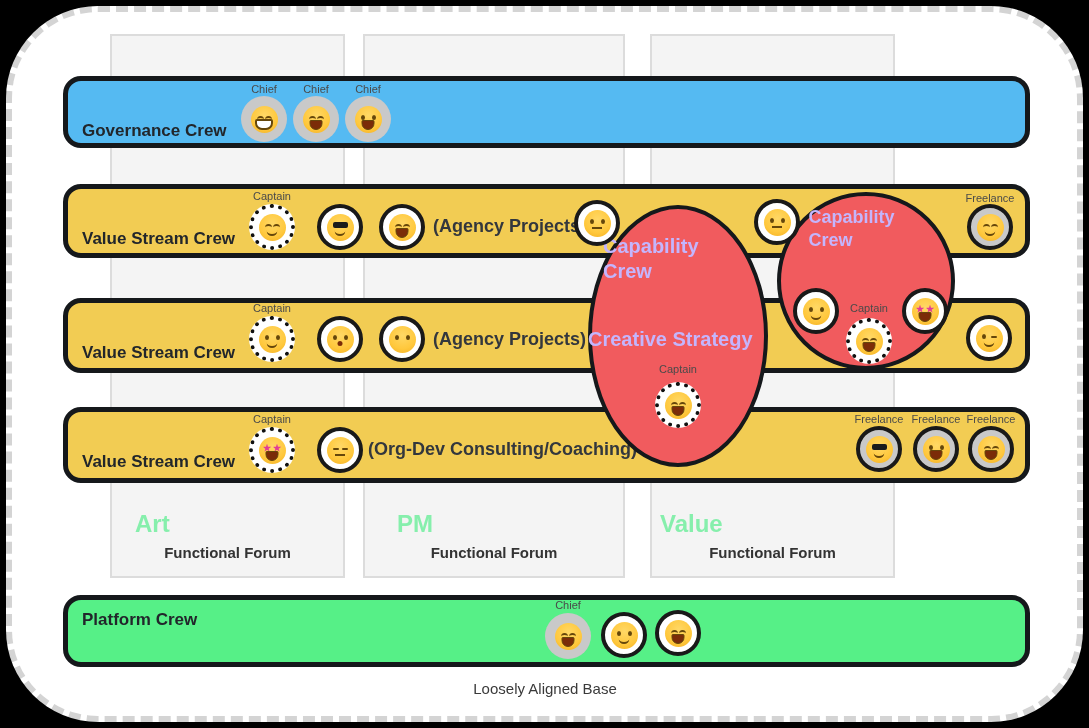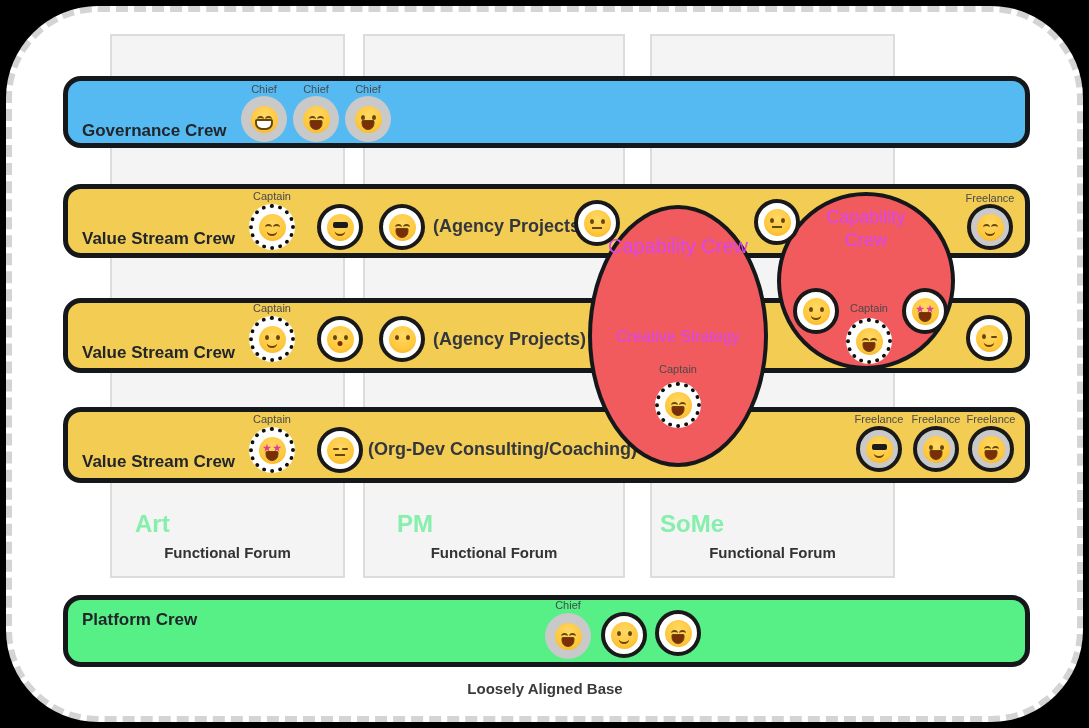--- a/index.html
+++ b/index.html
@@ -10,21 +10,21 @@
   .col{position:absolute;top:34px;height:544px;background:var(--column_bg,#F4F4F4);
        border:2px solid #DCDCDC;box-sizing:border-box;}
   .forum-name{position:absolute;font-size:24px;font-weight:bold;color:#86efac;}
   .forum-sub{position:absolute;top:544px;font-size:15px;font-weight:bold;color:#333;text-align:center;}
   .bar{position:absolute;left:63px;width:967px;border:5px solid var(--border_dark,#15181B);
        border-radius:18px;box-sizing:border-box;}
   .bar-title{position:absolute;left:82px;font-size:17px;font-weight:bold;color:#22262B;margin-top:35px;}
   .note{position:absolute;font-size:18px;font-weight:bold;color:#33373D;}
   .blob{position:absolute;background:var(--red,#F15B5E);border:4px solid var(--border_dark,#15181B);
         border-radius:50%;box-sizing:border-box;}
-  .blob-text{position:absolute;color:#d946ef;font-weight:normal;text-align:center;
+  .blob-text{position:absolute;color:#c4b5fd;font-weight:bold;text-align:left;
              transform:translateX(-50%);line-height:1.25;white-space:pre-line;}
   .role{position:absolute;font-size:11px;color:#4A4A4A;width:90px;text-align:center;transform:translateX(-50%);}
   .chip{position:absolute;width:46px;height:46px;border-radius:50%;box-sizing:border-box;
         display:flex;align-items:center;justify-content:center;}
   .chip.white{background:#fff;border:4px solid #191919;}
   .chip.dashed{background:#fff;border:4px dotted #111;}
   .chip.gray{background:var(--chip_gray,#C9C9C9);}
   .chip.grayb{background:var(--chip_gray,#C9C9C9);border:4px solid #191919;}
   .face{position:relative;width:27px;height:27px;border-radius:50%;
         background:radial-gradient(circle at 50% 35%, #FFD866 0%, #FFC83D 60%, #F3AE21 100%);}
@@ -40,34 +40,34 @@
   [data-face~="star"] .eye{width:9px;height:9px;top:7px;background:#E23C96;
          clip-path:polygon(50% 0%,61% 35%,98% 35%,68% 57%,79% 91%,50% 70%,21% 91%,32% 57%,2% 35%,39% 35%);}
   [data-face~="star"] .eye.l{left:4px}[data-face~="star"] .eye.r{right:4px}
   [data-face~="wink"] .eye.r{width:6px;height:2px;background:#66470B;border-radius:1px;top:11px;}
   [data-face~="line"] .eye{width:6px;height:2px;background:#66470B;border-radius:1px;top:11px;}
   [data-face~="grin"] .mouth{width:14px;height:7px;background:#fff;border:2px solid #66470B;border-radius:2px 2px 7px 7px;top:13px;}
   [data-face~="open"] .mouth{width:11px;height:8px;background:#7B2C08;border:1px solid #66470B;border-radius:2px 2px 10px 10px;top:14px;}
   [data-face~="o"] .mouth{width:5px;height:5px;background:#7B2C08;border-radius:50%;border:none;top:15px;}
   [data-face~="flat"] .mouth{width:10px;height:0;border-bottom:2px solid #66470B;border-radius:0;top:17px;}
   .base-label{position:absolute;left:545px;top:680px;transform:translateX(-50%);
-              font-size:15px;font-weight:bold;color:#3A3A3A;}
+              font-size:15px;font-weight:normal;color:#3A3A3A;}
 </style>
 </head>
 <body>
 
 <div id="canvas">
   <div class="panel"></div>
 
   <div class="col" style="left:110px;width:235px"></div>
   <div class="col" style="left:363px;width:262px"></div>
   <div class="col" style="left:650px;width:245px"></div>
   <div class="forum-name" style="left:135px;top:510px">Art</div>
   <div class="forum-name" style="left:397px;top:510px">PM</div>
-  <div class="forum-name" style="left:660px;top:510px">SoMe</div>
+  <div class="forum-name" style="left:660px;top:510px">Value</div>
   <div class="forum-sub" style="left:110px;width:235px">Functional Forum</div>
   <div class="forum-sub" style="left:363px;width:262px">Functional Forum</div>
   <div class="forum-sub" style="left:650px;width:245px">Functional Forum</div>
 
   <div class="bar" style="top:76px;height:72px;background:var(--blue,#55BAF2)"></div>
   <div class="bar" style="top:184px;height:74px;background:var(--yellow,#F2CC53)"></div>
   <div class="bar" style="top:298px;height:75px;background:var(--yellow,#F2CC53)"></div>
   <div class="bar" style="top:407px;height:76px;background:var(--yellow,#F2CC53)"></div>
   <div class="bar" style="top:595px;height:72px;background:var(--green,#56F087)"></div>
 
@@ -78,21 +78,21 @@
   <div class="bar-title" style="top:575px">Platform Crew</div>
 
   <div class="note" style="left:433px;top:216px">(Agency Projects)</div>
   <div class="note" style="left:433px;top:329px">(Agency Projects)</div>
   <div class="note" style="left:368px;top:439px">(Org-Dev Consulting/Coaching)</div>
 
   <div class="blob" style="left:588px;top:205px;width:180px;height:262px"></div>
   <div class="blob" style="left:777px;top:192px;width:178px;height:178px"></div>
 
   <div class="blob-text" style="left:678px;top:234px;width:150px;font-size:20px">Capability Crew</div>
-  <div class="blob-text" style="left:678px;top:327px;width:180px;font-size:16px">Creative Strategy</div>
+  <div class="blob-text" style="left:678px;top:327px;width:180px;font-size:20px">Creative Strategy</div>
   <div class="blob-text" style="left:866px;top:206px;width:115px;font-size:18px">Capability Crew</div>
 
   <div class="role" style="left:264px;top:83px">Chief</div>
   <div class="role" style="left:316px;top:83px">Chief</div>
   <div class="role" style="left:368px;top:83px">Chief</div>
   <div class="chip gray" style="left:241px;top:96px" data-face="happy grin" title="😁">
       <span class="face">
         <i class="eye l"></i>
         <i class="eye r"></i>
         <i class="mouth"></i>

